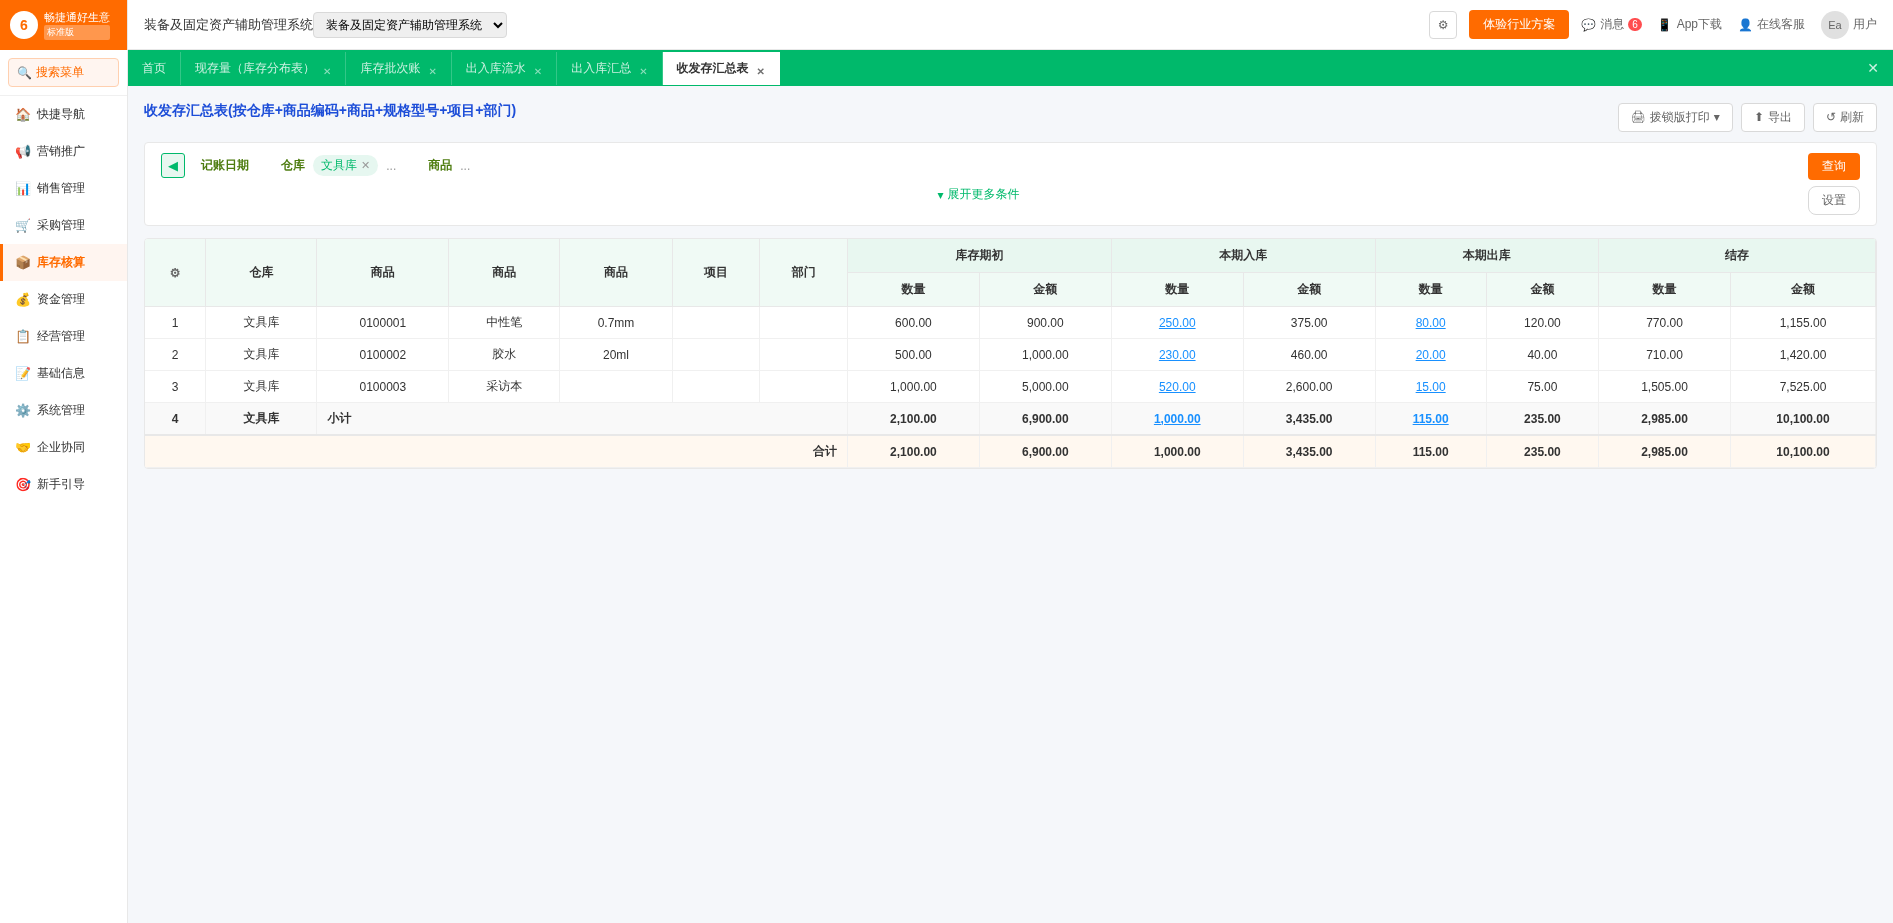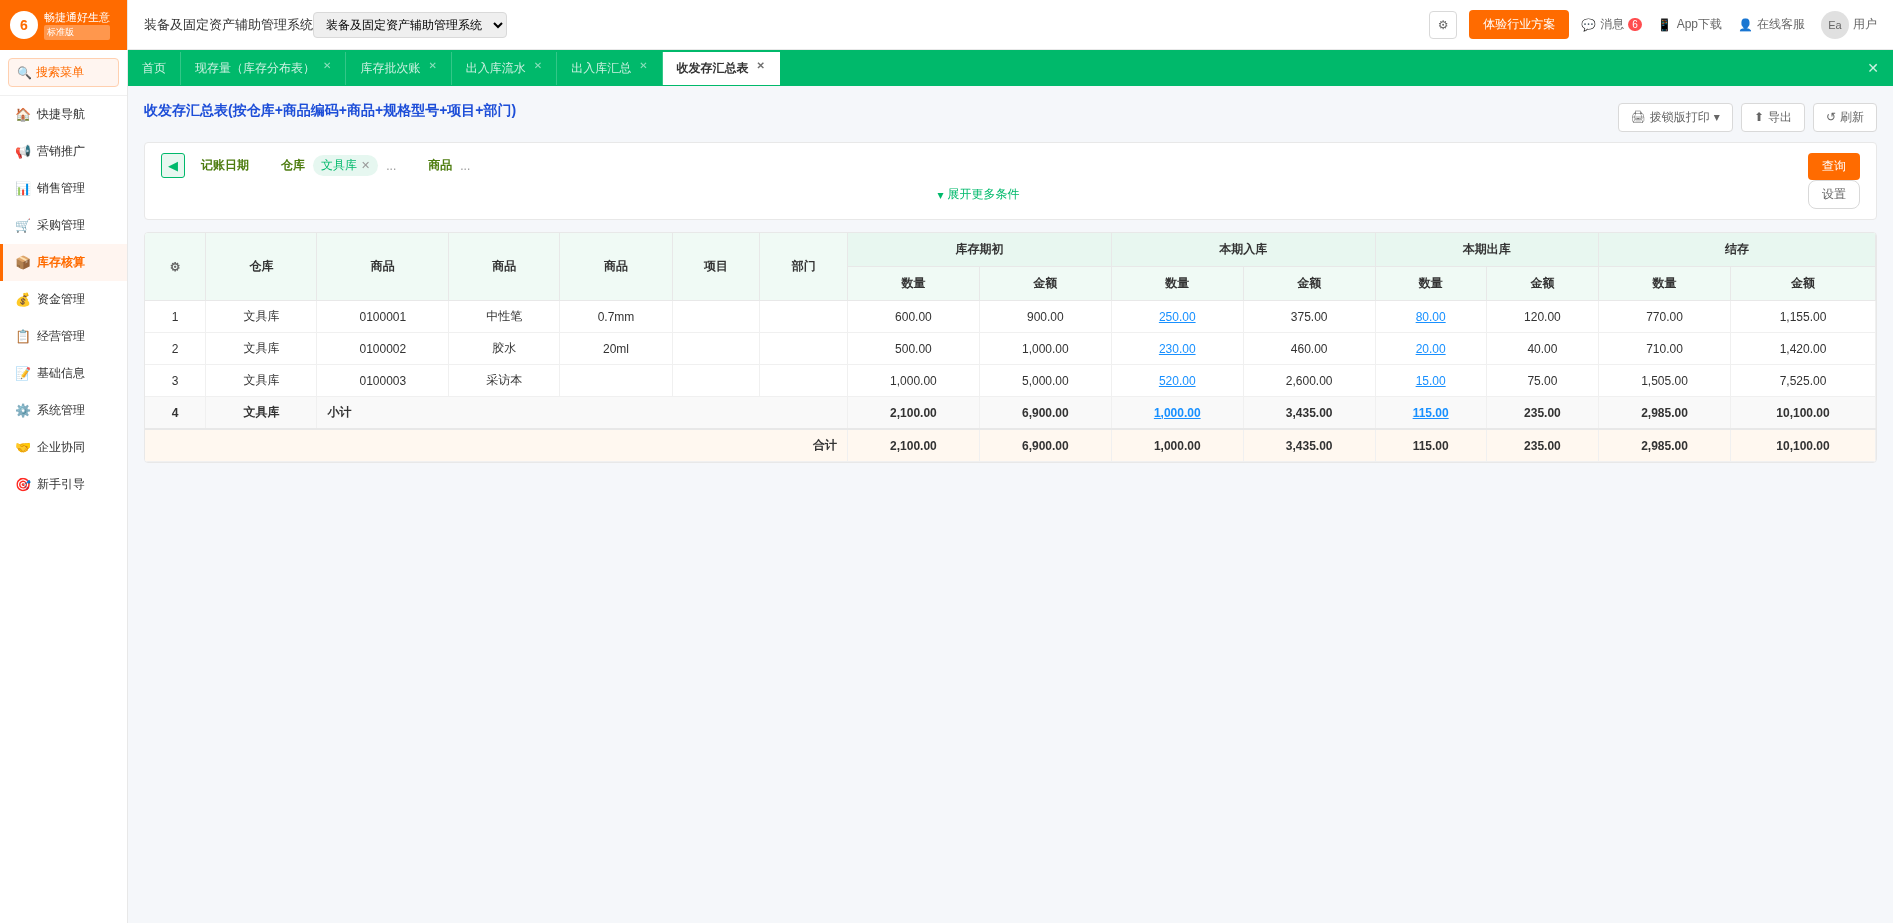--- a/index.html
+++ b/index.html
@@ -27,21 +27,21 @@
     .top-header-title select { border: 1px solid #d9d9d9; padding: 4px 8px; border-radius: 4px; font-size: 12px; }
     .top-header-settings { width: 28px; height: 28px; border: 1px solid #d9d9d9; border-radius: 4px; display: flex; align-items: center; justify-content: center; cursor: pointer; color: #666; }
     .top-header-trial { background: #ff6b00; color: #fff; padding: 6px 14px; border-radius: 4px; cursor: pointer; font-size: 12px; border: none; }
     .top-header-actions { display: flex; align-items: center; gap: 16px; color: #666; font-size: 12px; }
     .top-header-action { display: flex; align-items: center; gap: 4px; cursor: pointer; }
     .badge { background: #ff4d4f; color: #fff; border-radius: 8px; padding: 1px 4px; font-size: 10px; }
     .user-avatar { width: 28px; height: 28px; background: #e0e0e0; border-radius: 50%; display: flex; align-items: center; justify-content: center; color: #666; font-size: 11px; }
 
     
     .tab-bar { background: #00b96b; display: flex; align-items: center; padding: 0; min-height: 36px; overflow-x: auto; }
-    .tab-item { padding: 8px 14px; color: rgba(255,255,255,0.8); cursor: pointer; display: flex; align-items: flex-start; gap: 6px; font-size: 12px; white-space: nowrap; border-right: 1px solid rgba(255,255,255,0.2); }
+    .tab-item { padding: 8px 14px; color: rgba(255,255,255,0.8); cursor: pointer; display: flex; align-items: flex-end; gap: 6px; font-size: 12px; white-space: nowrap; border-right: 1px solid rgba(255,255,255,0.2); }
     .tab-item.active { background: #fff; color: #333; font-weight: bold; }
     .tab-close { font-size: 10px; opacity: 0.7; margin-left: 2px; }
     .tab-bar-close { margin-left: auto; padding: 8px 14px; color: rgba(255,255,255,0.8); cursor: pointer; font-size: 14px; }
 
     
     .content { flex: 1; overflow-y: auto; padding: 16px; background: #f5f7fa; }
 
     
     .page-title { font-size: 14px; font-weight: bold; color: #1d4ed8; margin-bottom: 12px; }
 
@@ -249,21 +249,21 @@
               <span class="filter-more">...</span>
             </div>
           </div>
           <div class="expand-row">
             <button class="expand-btn">
               <span>▾</span>
               <span>展开更多条件</span>
             </button>
           </div>
         </div>
-        <div style="display:flex; flex-direction:column; gap:0;">
+        <div style="display:flex; flex-direction:column; gap:6px;">
           <button class="btn-query">查询</button>
           <button class="btn-settings">设置</button>
         </div>
       </div>
     </div>
 
     <div class="table-container">
       <table>
         <thead>
           <tr>

